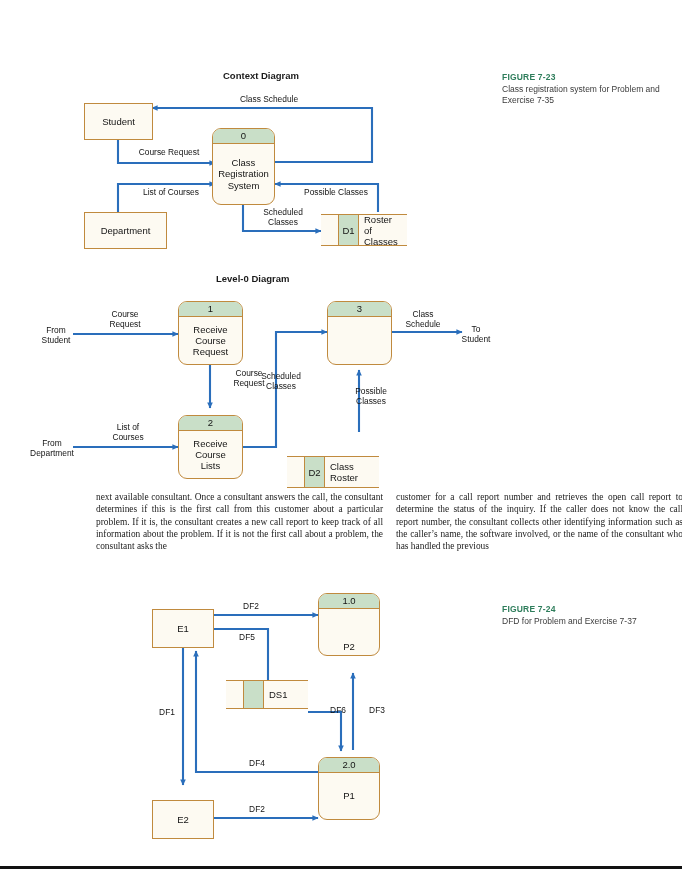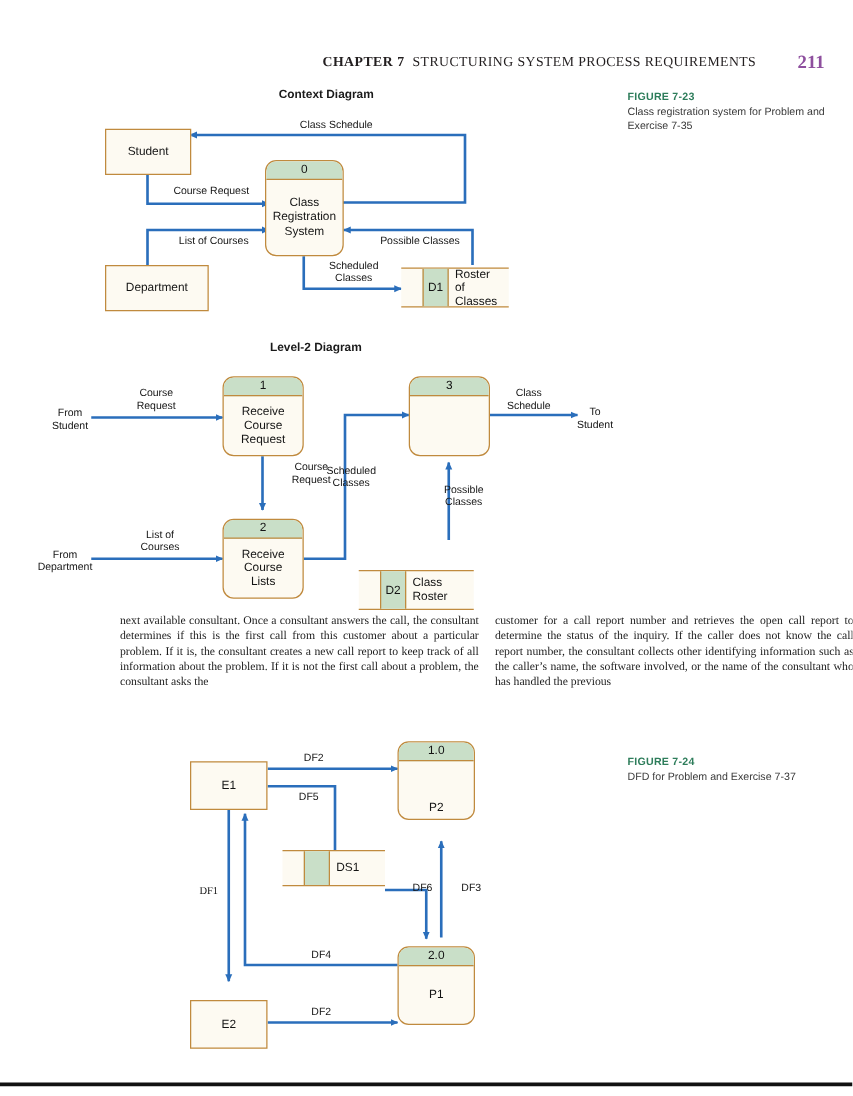--- a/index.html
+++ b/index.html
@@ -113,28 +113,23 @@
 
   .bottomrule{
     position:absolute;left:0;top:866px;width:682px;height:3px;background:#111111;
   }
 </style>
 </head>
 <body>
 
 <div class="page">
 
-  <div class="runhead">
-    <span class="rh-chapter">CHAPTER 7</span>
-    <span class="rh-title">STRUCTURING SYSTEM PROCESS REQUIREMENTS</span>
-    <span class="rh-page">211</span>
-  </div>
 
   <div class="dg-title" style="left:223px;top:70px;">Context Diagram</div>
-  <div class="dg-title" style="left:216px;top:273px;">Level-2 Diagram</div>
+  <div class="dg-title" style="left:216px;top:273px;">Level-0 Diagram</div>
 
   <div class="fig-cap" style="left:502px;top:72px;">
     <div class="fc-title">FIGURE 7-23</div>
     <div class="fc-body">Class registration system for Problem and Exercise 7-35</div>
   </div>
 
   <div class="fig-cap" style="left:502px;top:604px;">
     <div class="fc-title">FIGURE 7-24</div>
     <div class="fc-body">DFD for Problem and Exercise 7-37</div>
   </div>
@@ -300,21 +295,21 @@
       <div class="p-body">P1</div>
     </div>
 
     <div class="node store" style="left:226px;top:680px;width:82px;height:29px;">
       <div class="s-id"></div>
       <div class="s-name">DS1</div>
     </div>
 
     <div class="flab c" style="left:234px;top:602px;width:34px;">DF2</div>
     <div class="flab c" style="left:230px;top:633px;width:34px;">DF5</div>
-    <div class="flab c" style="left:150px;top:708px;width:34px;font-family:Liberation Serif, serif;">DF1</div>
+    <div class="flab c" style="left:150px;top:708px;width:34px;">DF1</div>
     <div class="flab c" style="left:321px;top:706px;width:34px;">DF6</div>
     <div class="flab c" style="left:360px;top:706px;width:34px;">DF3</div>
     <div class="flab c" style="left:240px;top:759px;width:34px;">DF4</div>
     <div class="flab c" style="left:240px;top:805px;width:34px;">DF2</div>
   </div>
 
   <div class="bottomrule"></div>
 
 </div>
 

